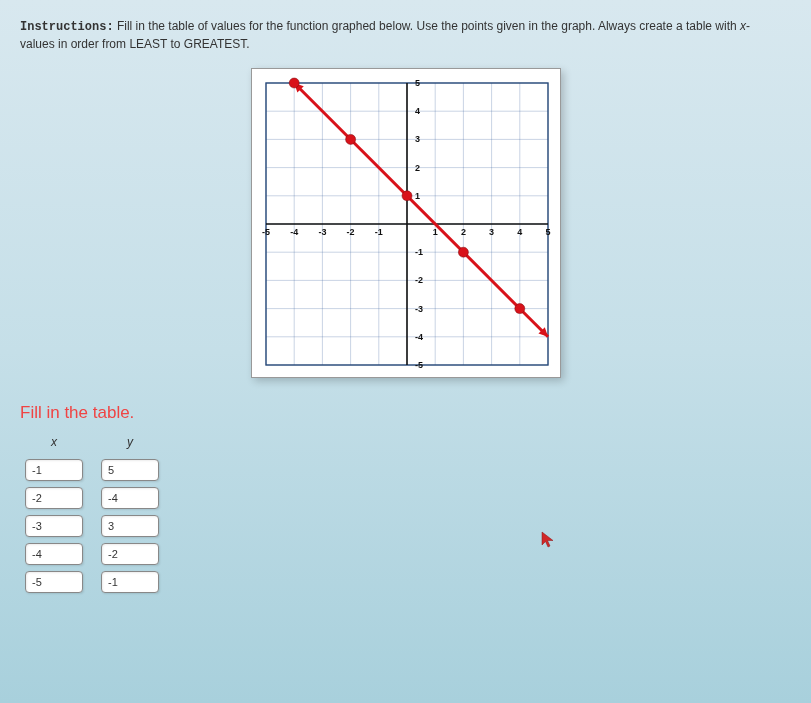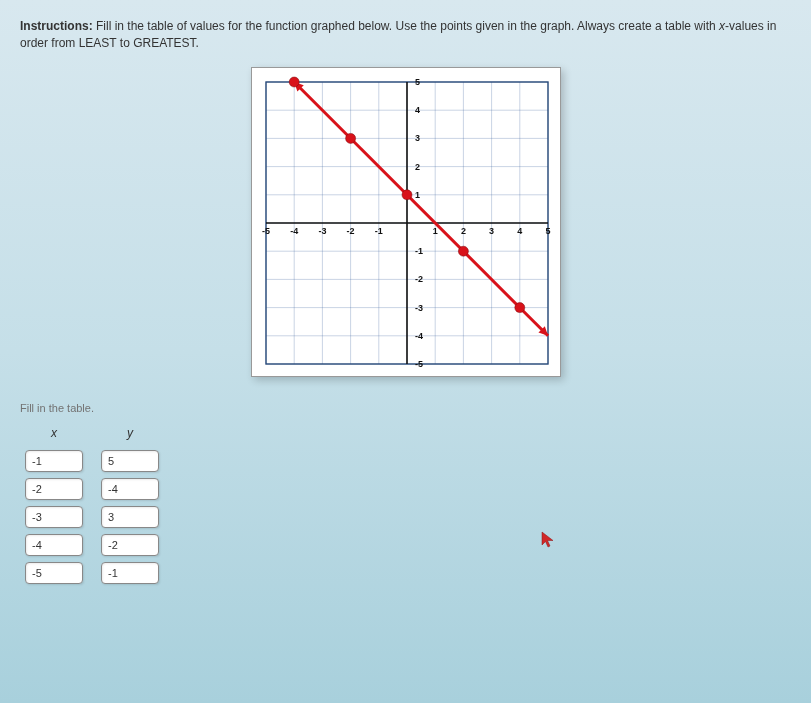--- a/index.html
+++ b/index.html
@@ -12,41 +12,41 @@
       position: relative;
       overflow: hidden;
     }
     .instructions {
       font-size: 12px;
       color: #333;
       line-height: 1.4;
       margin-bottom: 15px;
       max-width: 760px;
     }
-    .instructions b { font-weight: bold; }
+    .instructions b { font-weight: bold; font-family: Liberation Mono, monospace; }
     .instructions i { font-style: italic; }
     
     .graph-area {
       display: flex;
       justify-content: center;
       margin-bottom: 25px;
     }
     .graph-box {
       width: 310px;
       height: 310px;
       background: #fff;
       border: 1px solid #999;
       box-shadow: 3px 3px 8px rgba(0,0,0,0.2);
       position: relative;
     }
     .graph-box svg { display: block; }
     
     .fill-label {
-      font-size: 11px;
-      color: #737373;
+      font-size: 17px;
+      color: #ef4444;
       margin-bottom: 12px;
       margin-top: 8px;
     }
     
     .value-table {
       display: flex;
       gap: 18px;
       margin-left: 5px;
     }
     .col {

